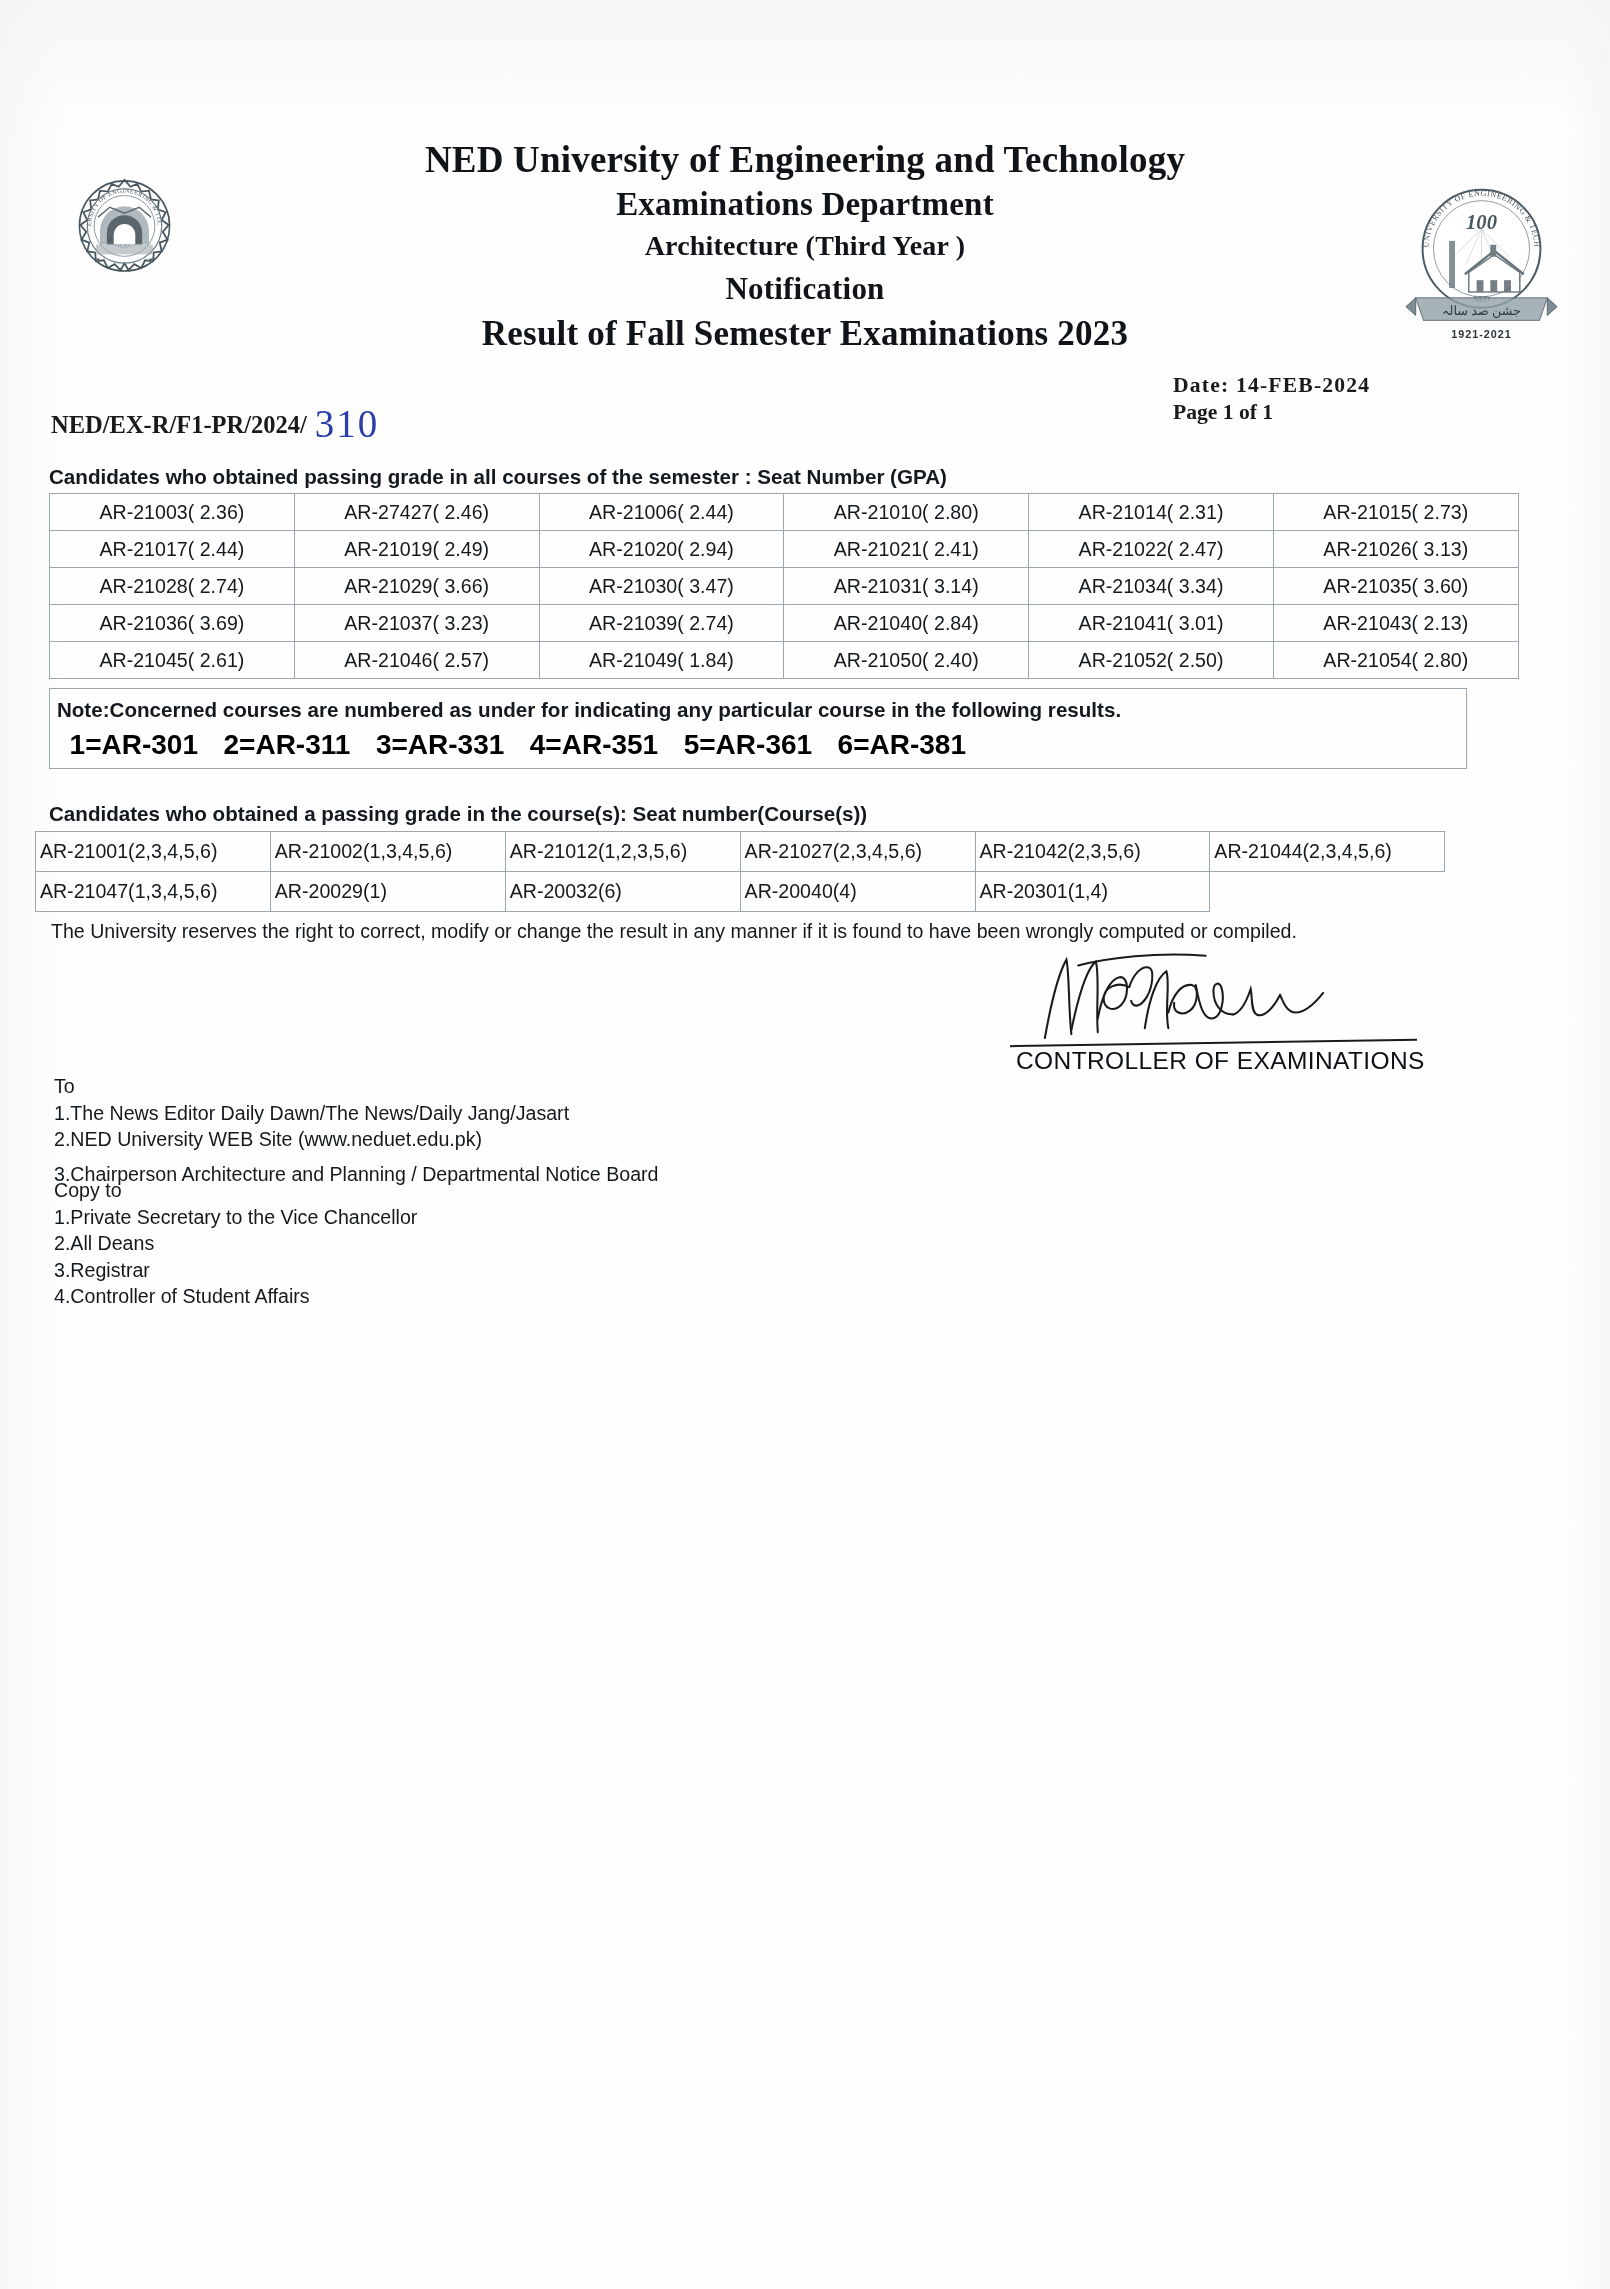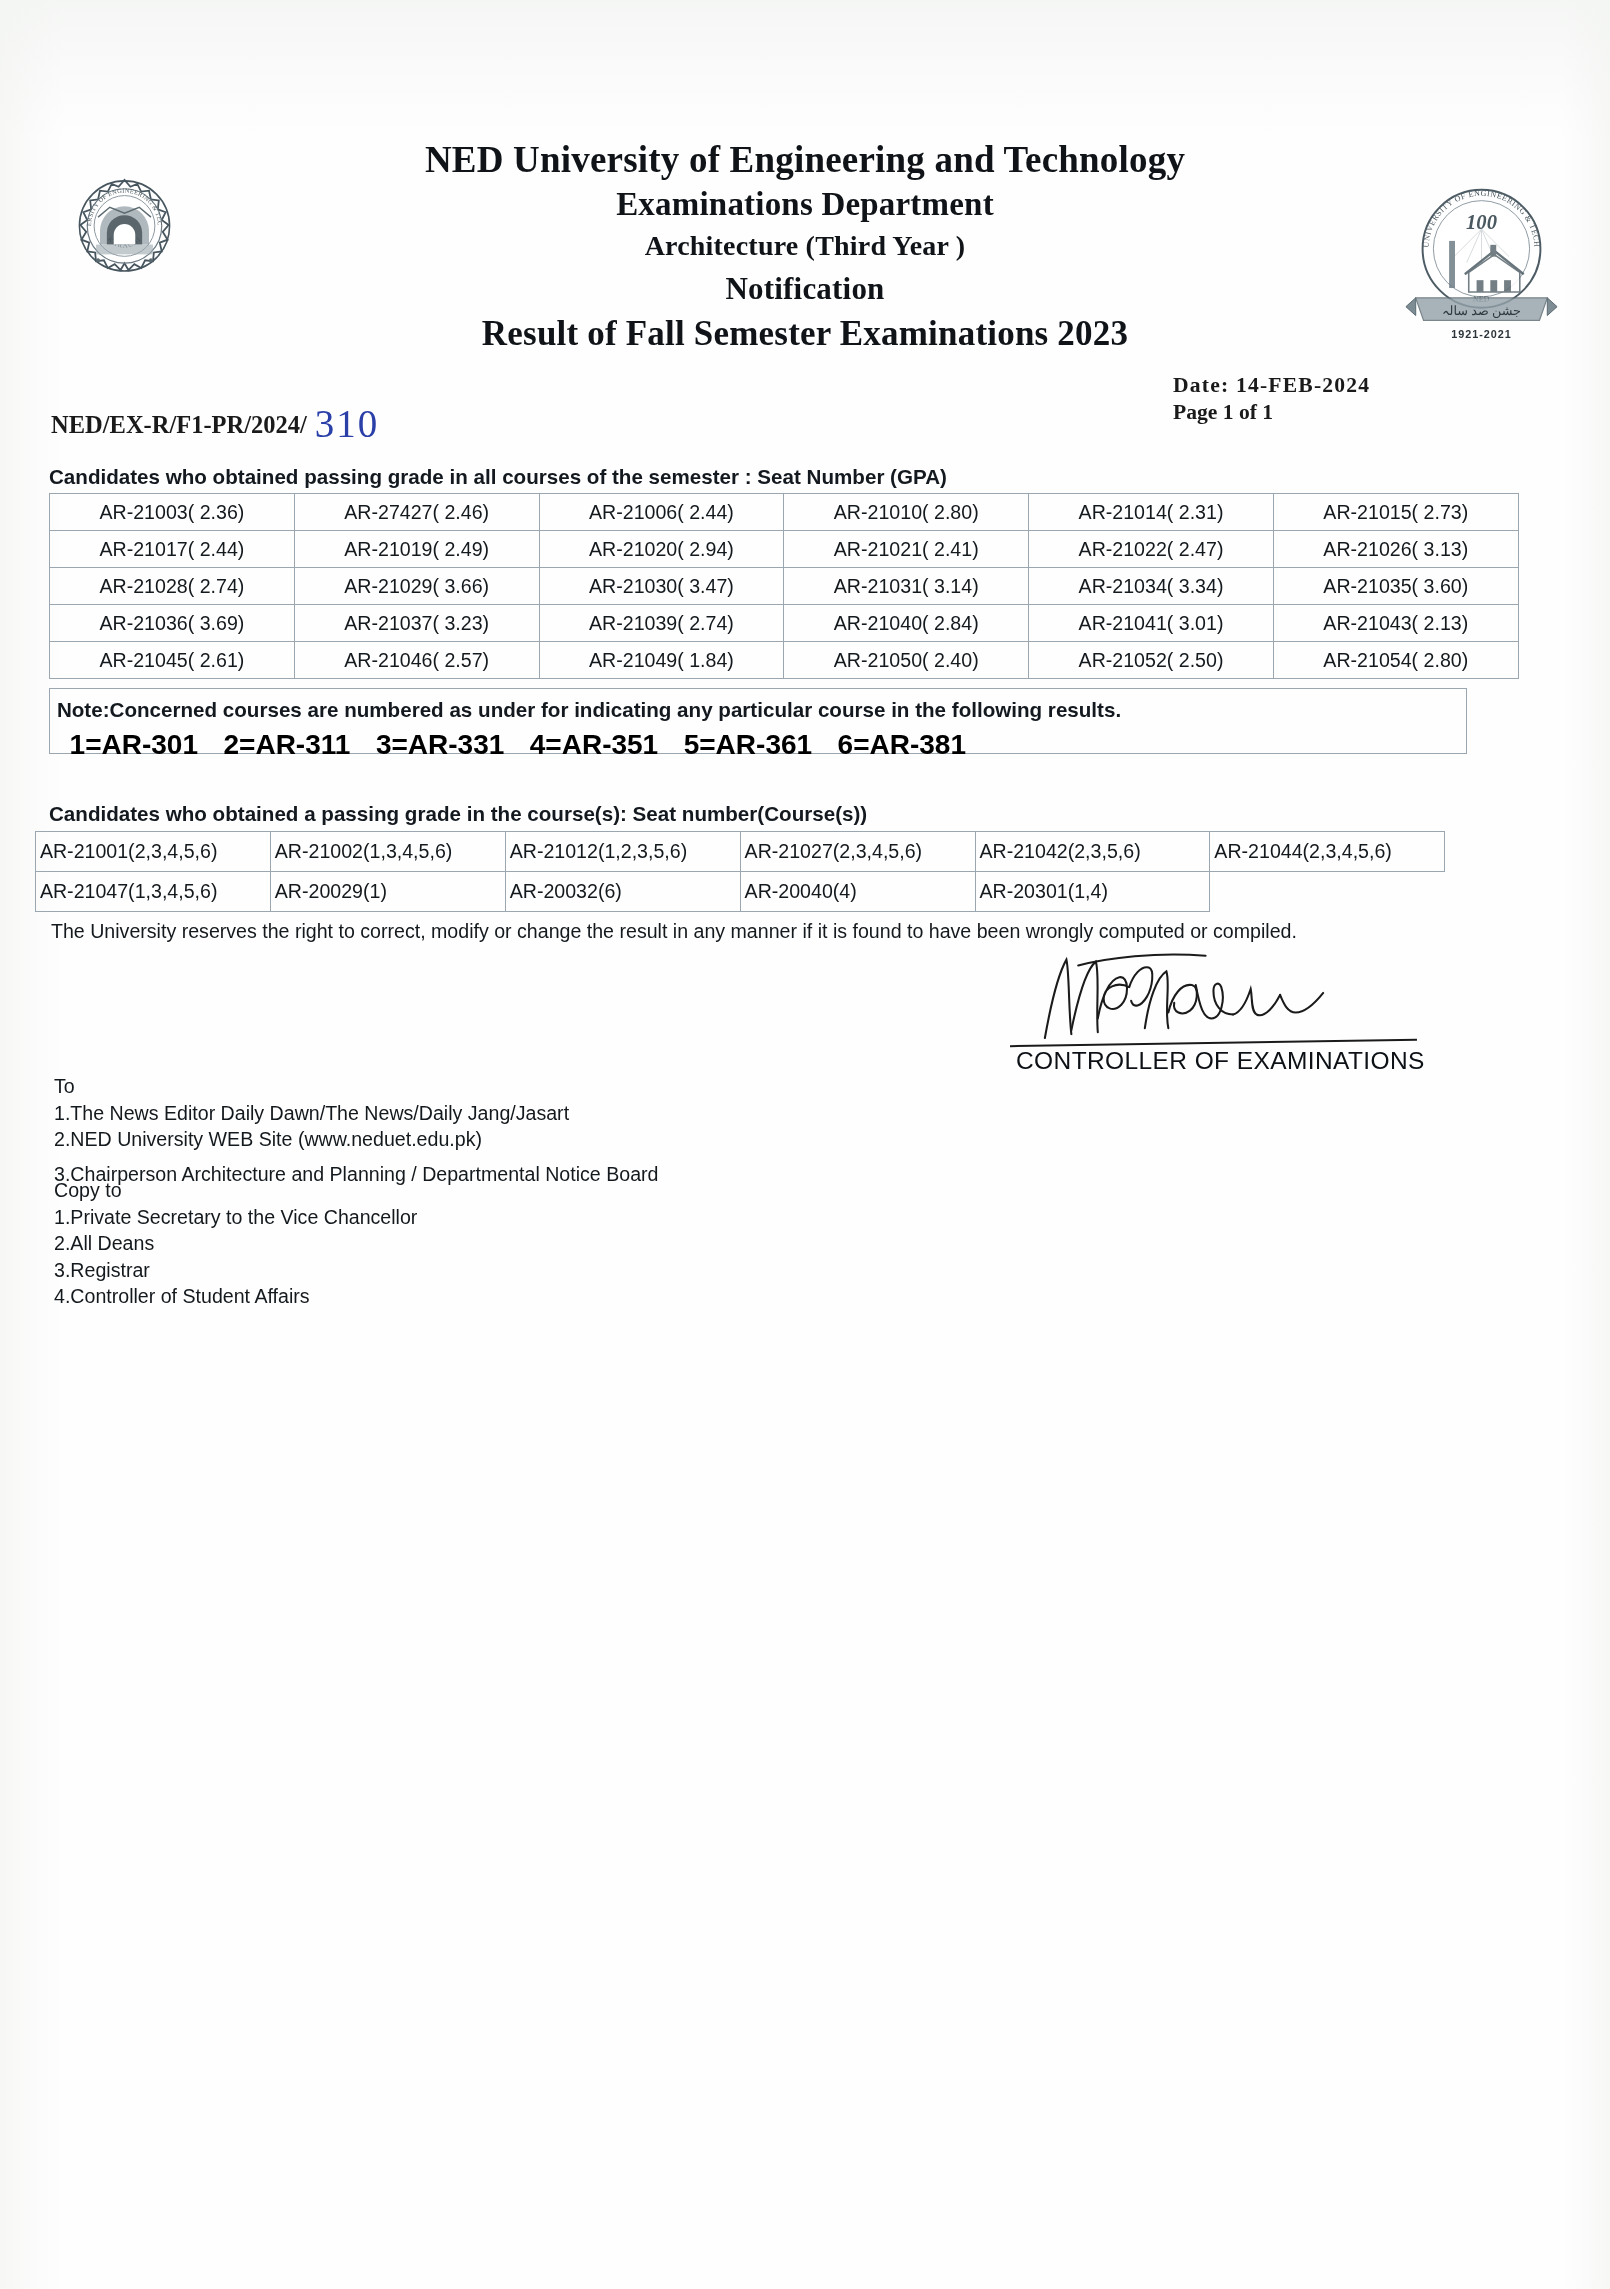--- a/index.html
+++ b/index.html
@@ -128,21 +128,21 @@
     height: 36px;
     text-align: center;
     padding: 0 3.9px;
     width: 236px;
   }
 
   
   .notebox {
     position: absolute;
     left: 49px; top: 688px;
-    width: 1418px; height: 66px;
+    width: 1418px; height: 81px;
     border: 1px solid #9aa7b0;
     box-sizing: border-box;
   }
   .note-l1 {
     position: absolute;
     left: 6.9px; top: 8.8px;
     font-weight: bold;
     font-size: 20.6px;
     white-space: nowrap;
     color: #13191f;

